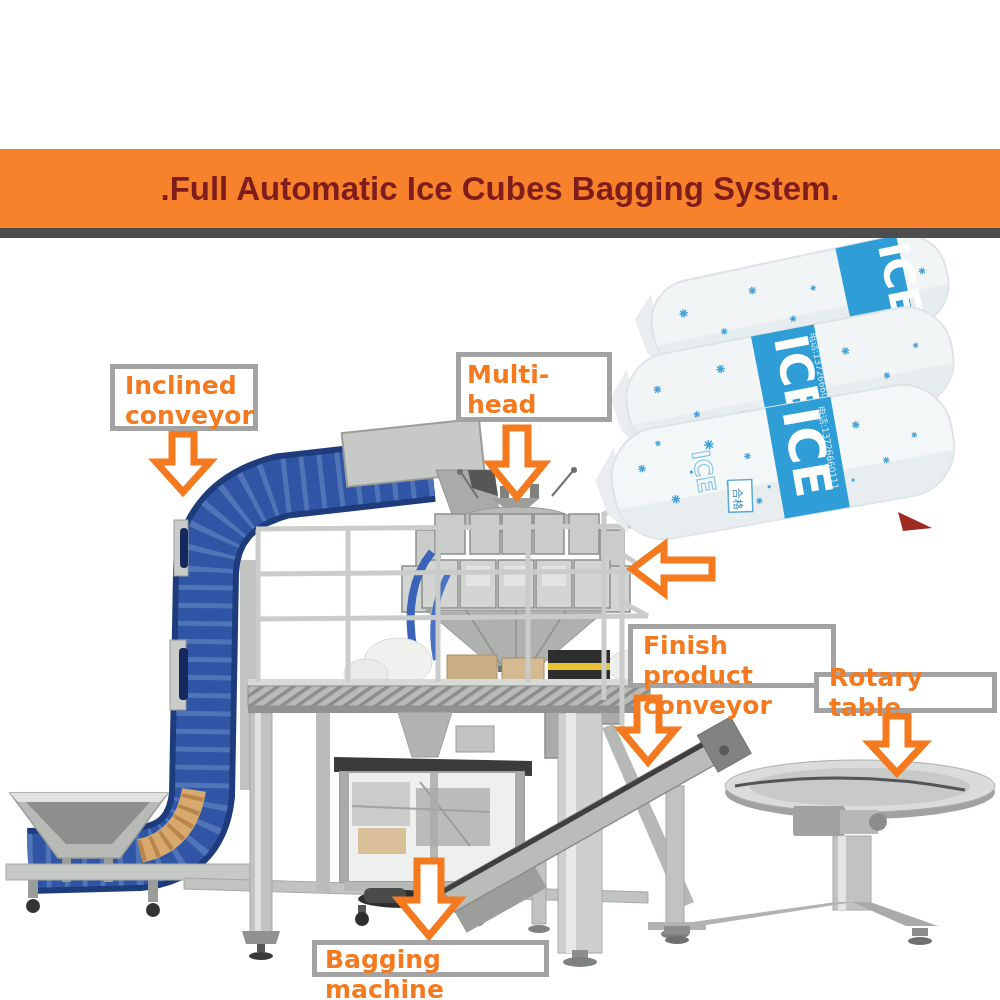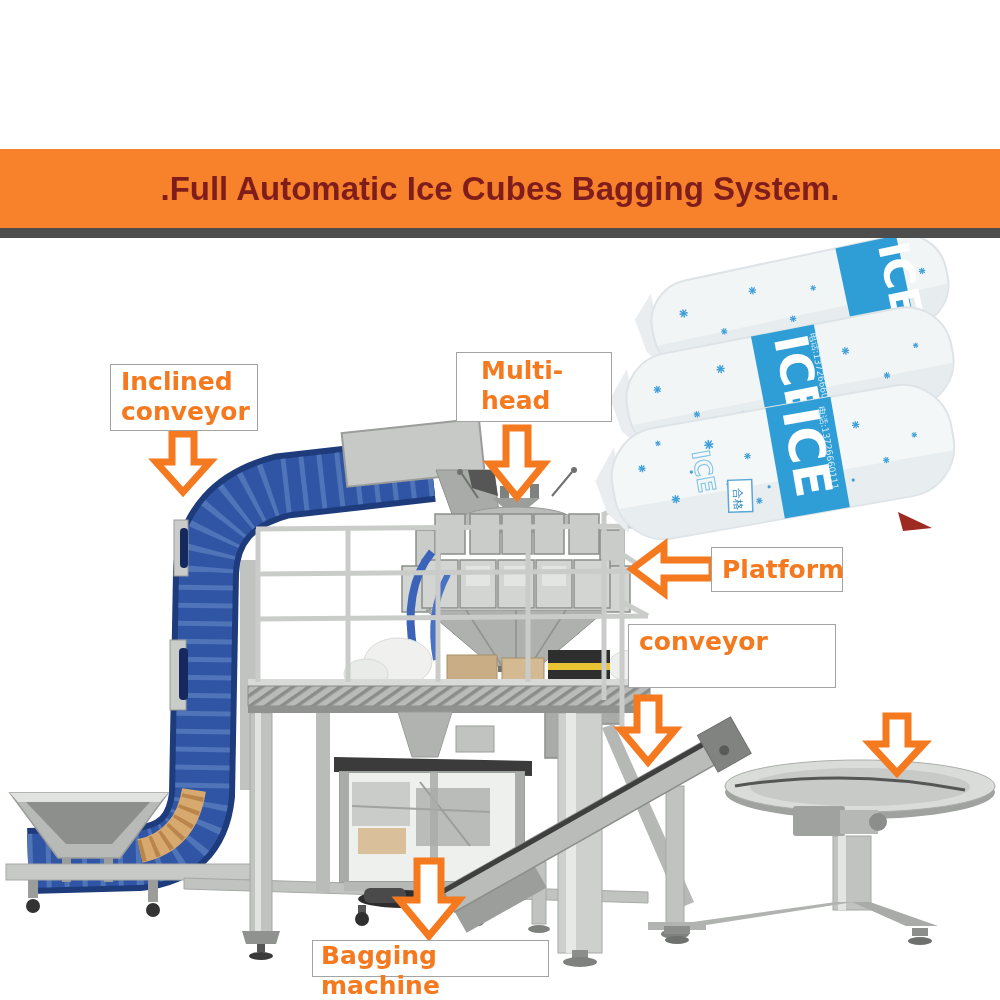--- a/index.html
+++ b/index.html
@@ -4,25 +4,25 @@
 <style>
   html,body{margin:0;padding:0;background:#ffffff;}
   .stage{position:relative;width:1000px;height:1000px;background:#ffffff;overflow:hidden;
          font-family:"DejaVu Sans",sans-serif;}
   .scene{position:absolute;left:0;top:0;}
   .banner{position:absolute;left:0;top:149px;width:1000px;height:79px;background:#F8822B;
           display:flex;align-items:center;justify-content:center;}
   .banner-text{font-family:"Liberation Sans",sans-serif;font-weight:bold;font-size:33px;
                color:#7f1d1d;letter-spacing:0px;white-space:nowrap;}
   .banner-bar{position:absolute;left:0;top:228px;width:1000px;height:10px;background:#4D4D4D;}
-  .label-box{position:absolute;box-sizing:border-box;background:#ffffff;border:1px solid #a3a3a3;
+  .label-box{position:absolute;box-sizing:border-box;background:#ffffff;border:5px solid #a3a3a3;
              color:#F4791F;font-weight:bold;font-size:25px;line-height:30px;z-index:6;}
   .label-box .ln{display:block;}
   #lbl-inclined{left:110px;top:364px;width:148px;height:67px;padding:2px 0 0 10px;}
-  #lbl-weigher{left:456px;top:352px;width:156px;height:70px;padding:3px 0 0 24px;}
+  #lbl-weigher{left:456px;top:352px;width:156px;height:70px;padding:3px 0 0 6px;}
   #lbl-platform{left:711px;top:547px;width:132px;height:45px;display:flex;align-items:center;padding-left:10px;}
   #lbl-finish{left:628px;top:624px;width:208px;height:64px;padding:2px 0 0 10px;}
   #lbl-rotary{left:814px;top:672px;width:183px;height:41px;display:flex;align-items:center;padding-left:10px;z-index:7;}
   #lbl-bagging{left:312px;top:940px;width:237px;height:37px;display:flex;padding-left:8px;}
 </style>
 </head>
 <body>
 
 <div class="stage">
 
@@ -327,23 +327,24 @@
 </div>
 <div class="banner-bar"></div>
 
 <div class="label-box" id="lbl-inclined">
   <span class="ln">Inclined</span>
   <span class="ln">conveyor</span>
 </div>
 <div class="label-box" id="lbl-weigher">
   <span class="ln">Multi-head</span>
 </div>
-<div class="label-box" id="lbl-platform">
-  <span>Platform</span>
-</div>
 <div class="label-box" id="lbl-finish">
+  <span class="ln">Finish product</span>
   <span class="ln">conveyor</span>
+</div>
+<div class="label-box" id="lbl-rotary">
+  <span>Rotary table</span>
 </div>
 <div class="label-box" id="lbl-bagging">
   <span>Bagging machine</span>
 </div>
 
 </div>
 
 </body></html>

